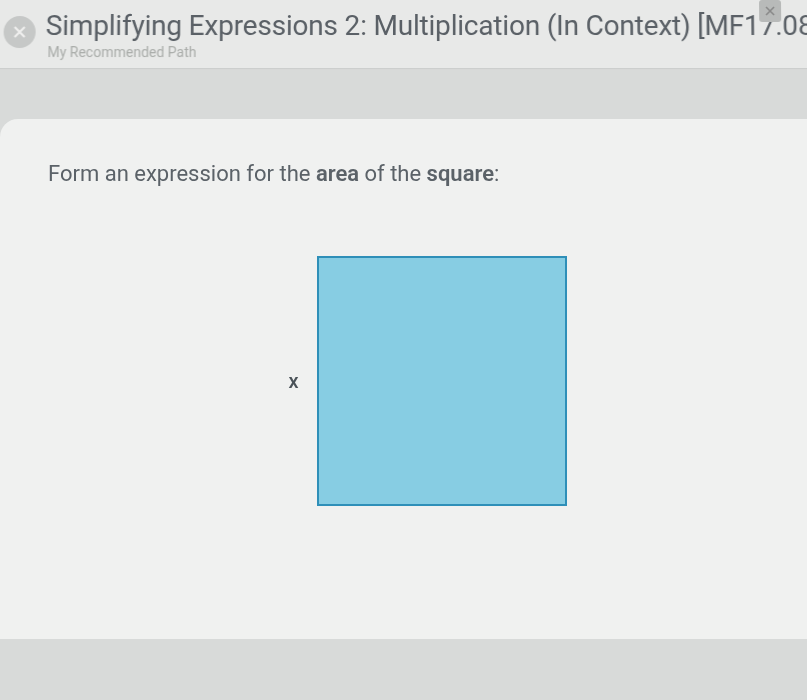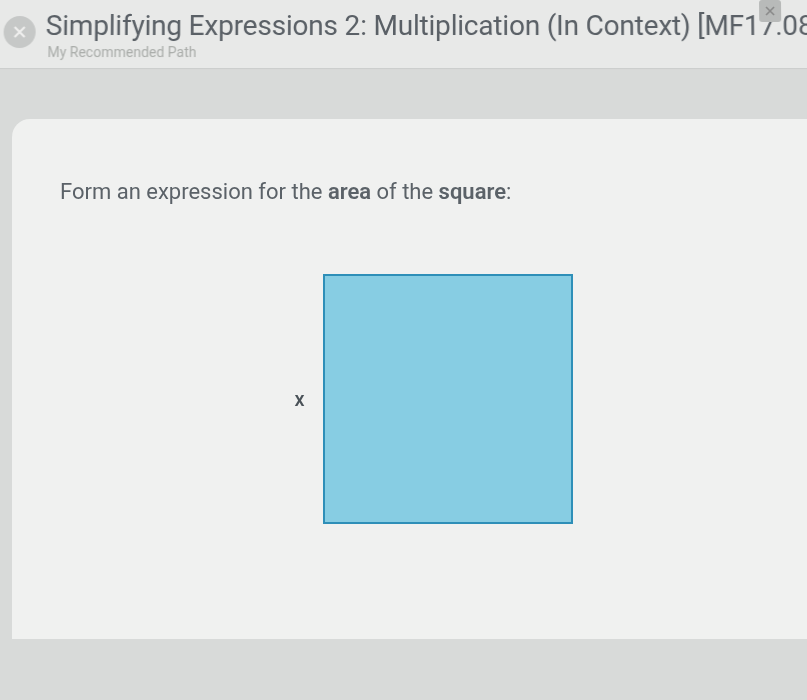--- a/index.html
+++ b/index.html
@@ -69,24 +69,24 @@
       letter-spacing: -0.2px;
       white-space: nowrap;
     }
     .breadcrumb {
       font-size: 14px;
       color: #a9aca9;
       margin-top: 2px;
       margin-left: 2px;
     }
     .content-card {
-      margin: 50px 0 0 12px;
+      margin: 50px 0 0 0;
       background: #f0f1f0;
       border-radius: 18px 0 0 0;
-      padding: 60px 40px 40px 48px;
+      padding: 42px 40px 40px 48px;
       min-height: 520px;
     }
     .question-text {
       font-size: 22px;
       color: #5b6268;
       font-weight: 400;
     }
     .question-text .kw { font-weight: 600; }
     .figure-wrap {
       margin-top: 70px;

